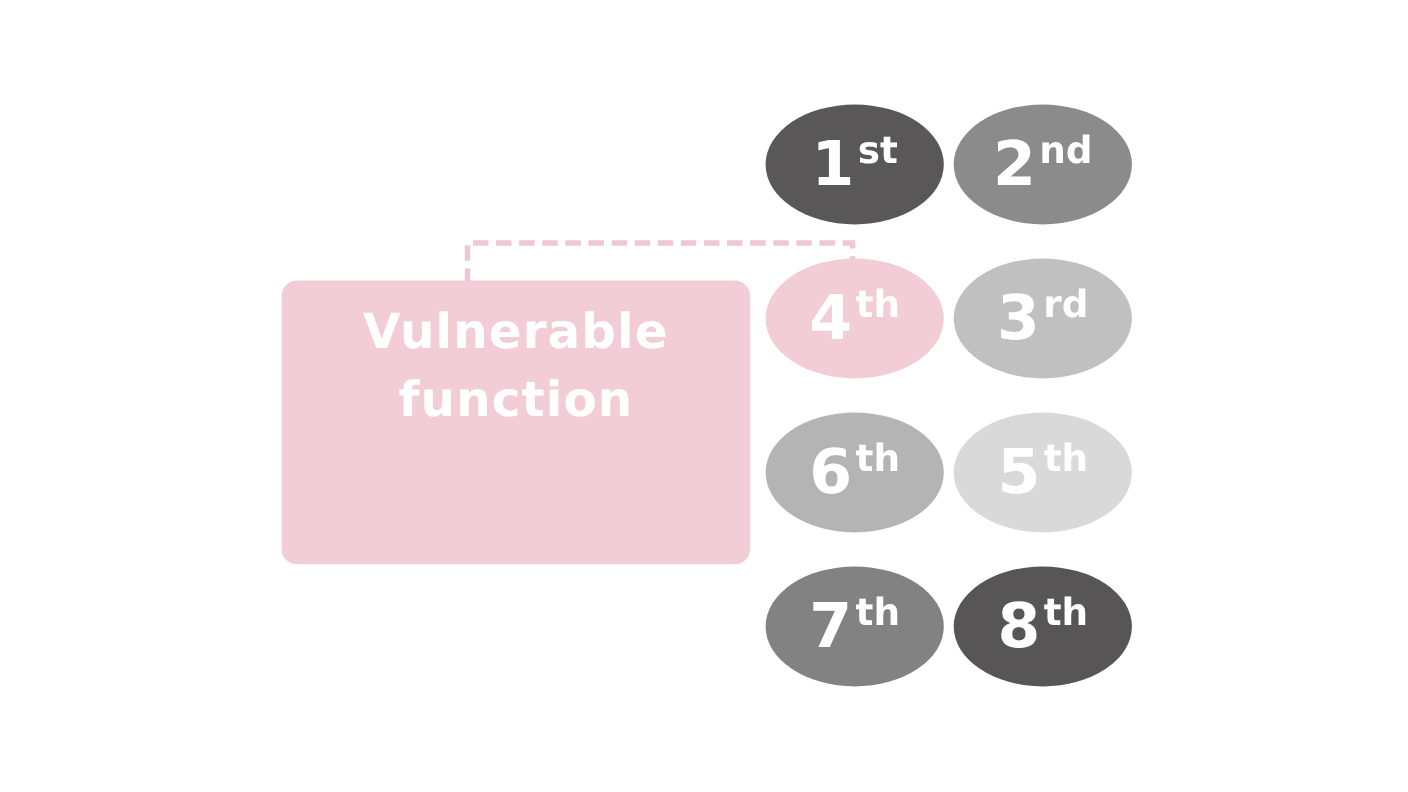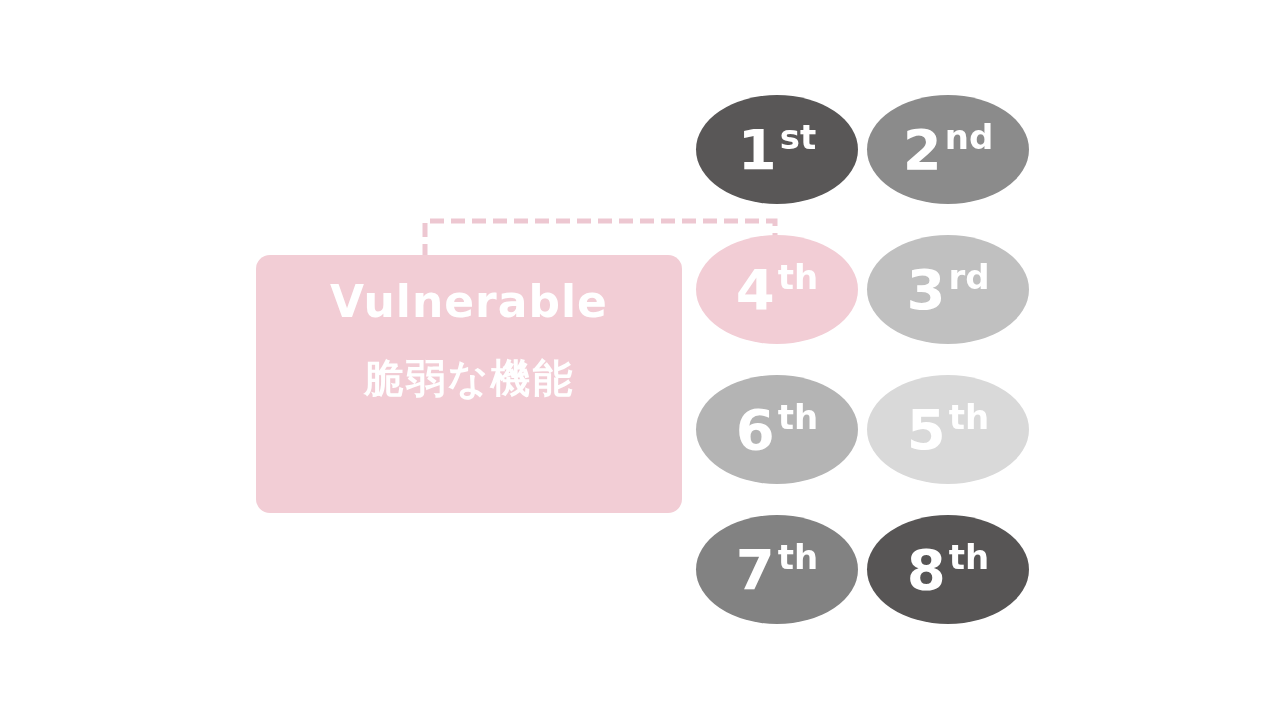--- a/index.html
+++ b/index.html
@@ -85,21 +85,21 @@
 <body>
 
 <div class="stage">
 
   <svg class="connector-svg" viewBox="0 0 1280 720" aria-hidden="true">
     <polyline points="425,258 425,221 775,221 775,242" style="stroke: rgb(237, 199, 209);"></polyline>
   </svg>
 
   <div class="vuln-box" style="background-color: rgb(242, 205, 213);">
     <div class="en">Vulnerable</div>
-    <div class="jp">脆弱な機能</div>
+    <div class="en">function</div>
   </div>
 
   <div class="ellipse r0 c0" style="background-color: rgb(89, 87, 87);">
     <span class="num">1</span>
       <span class="suffix">st</span>
   </div>
 
   <div class="ellipse r0 c1" style="background-color: rgb(139, 139, 139);">
     <span class="num">2</span>
       <span class="suffix">nd</span>

